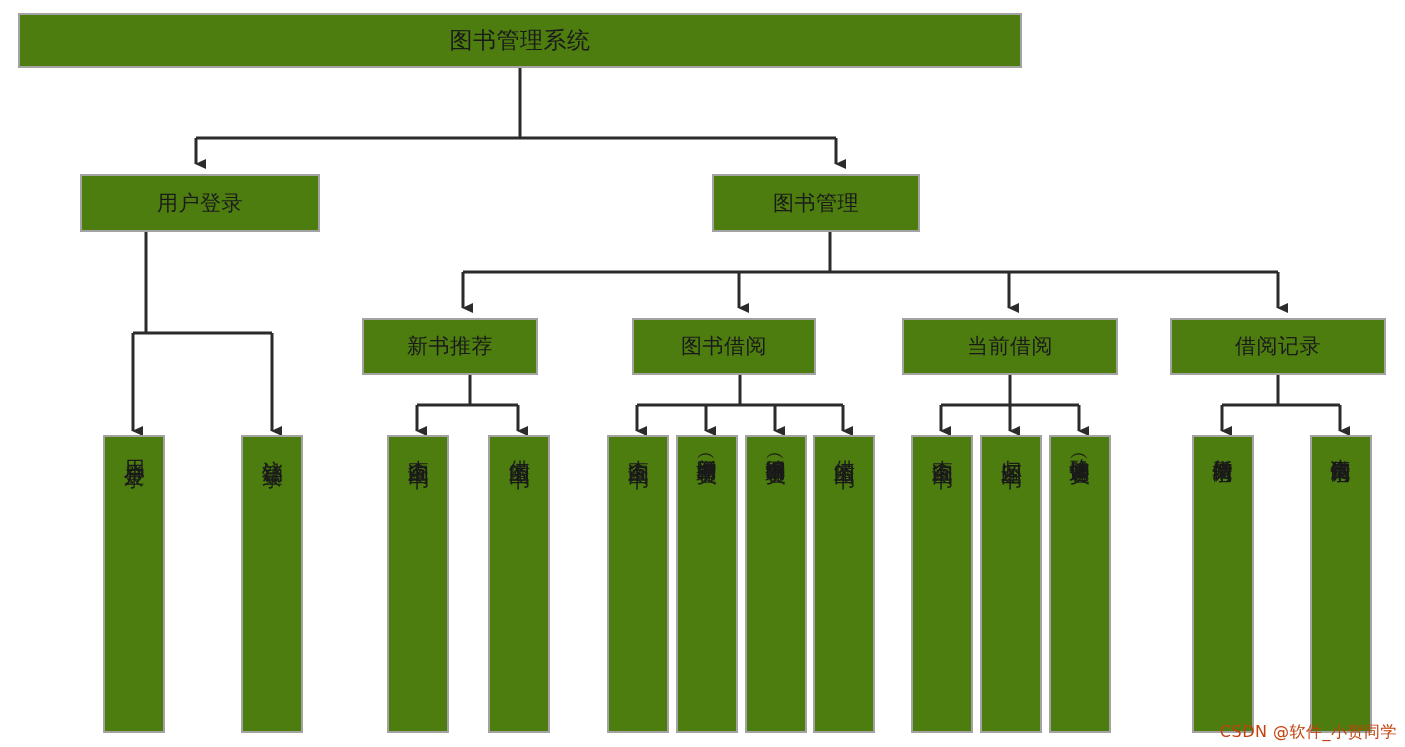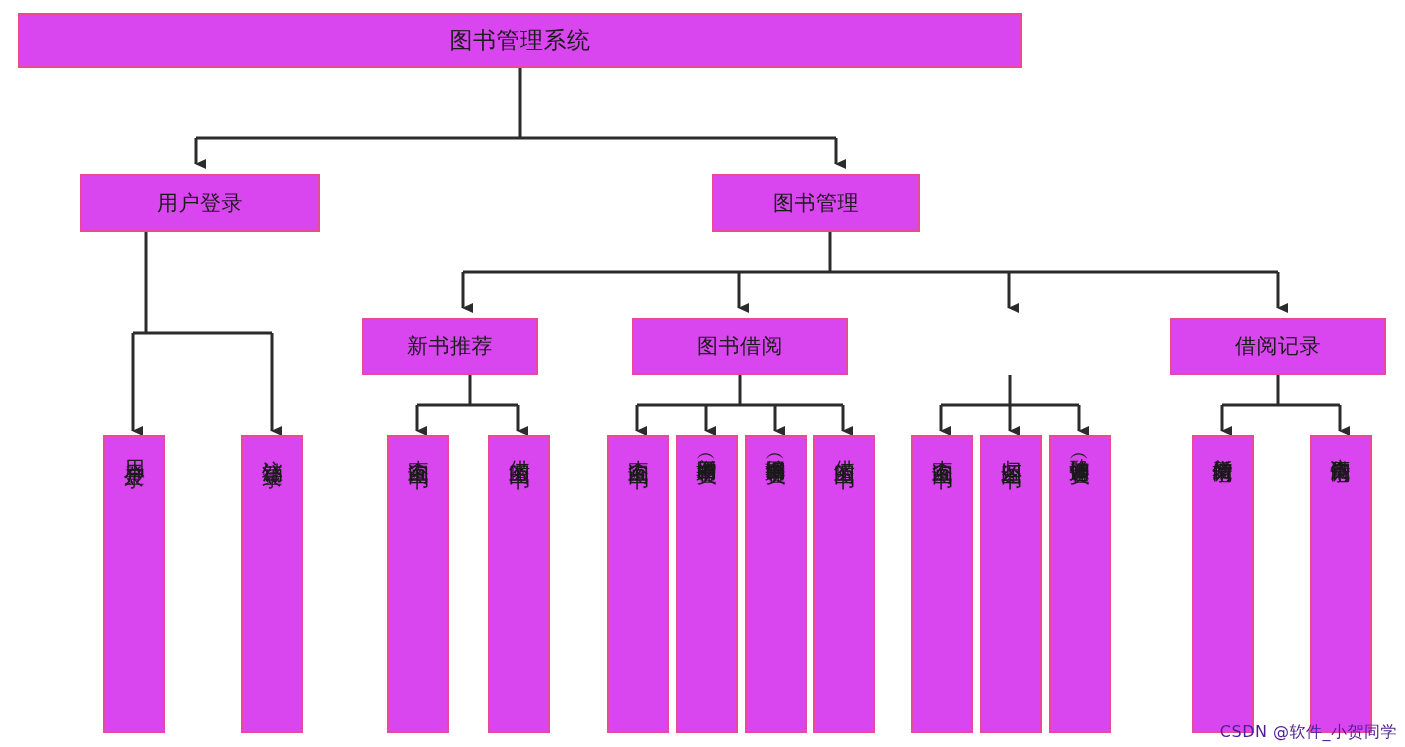--- a/index.html
+++ b/index.html
@@ -21,22 +21,22 @@
     position: absolute;
     left: 0;
     top: 0;
     width: 1405px;
     height: 747px;
     pointer-events: none;
   }
   .node {
     position: absolute;
     box-sizing: border-box;
-    border: 2px solid #ec4899;
-    background: #d946ef;
+    border: 2px solid #a3a3a3;
+    background: #4d7c0f;
     display: flex;
     align-items: center;
     justify-content: center;
     color: #1a1a1a;
   }
   .node .label {
     display: block;
     text-align: center;
     line-height: 1.18;
     letter-spacing: 0.5px;
@@ -63,21 +63,21 @@
   }
   .node.vert.tall .label {
     font-size: 20px;
     letter-spacing: 1px;
   }
   #watermark {
     position: absolute;
     right: 8px;
     bottom: 4px;
     font-size: 16px;
-    color: #4c1d95;
+    color: #c2410c;
     white-space: nowrap;
     letter-spacing: 0.5px;
   }
 </style>
 </head>
 <body>
 
 <div id="canvas">
 
   <svg class="wires" viewBox="0 0 1405 747" xmlns="http://www.w3.org/2000/svg">
@@ -137,22 +137,25 @@
   <div class="node horiz" style="left:80px; top:174px; width:240px; height:58px;">
     <span class="label">用户登录</span>
   </div>
   <div class="node horiz" style="left:712px; top:174px; width:208px; height:58px;">
     <span class="label">图书管理</span>
   </div>
 
   <div class="node horiz" style="left:362px; top:318px; width:176px; height:57px;">
     <span class="label">新书推荐</span>
   </div>
-  <div class="node horiz" style="left:632px; top:318px; width:216px; height:57px;">
+  <div class="node horiz" style="left:632px; top:318px; width:184px; height:57px;">
     <span class="label">图书借阅</span>
+  </div>
+  <div class="node horiz" style="left:902px; top:318px; width:216px; height:57px;">
+    <span class="label">当前借阅</span>
   </div>
   <div class="node horiz" style="left:1170px; top:318px; width:216px; height:57px;">
     <span class="label">借阅记录</span>
   </div>
 
   <div class="node vert" style="left:103px; top:435px; width:62px; height:298px;">
     <span class="label">用户登录</span>
   </div>
   <div class="node vert" style="left:241px; top:435px; width:62px; height:298px;">
     <span class="label">注销登录</span>

